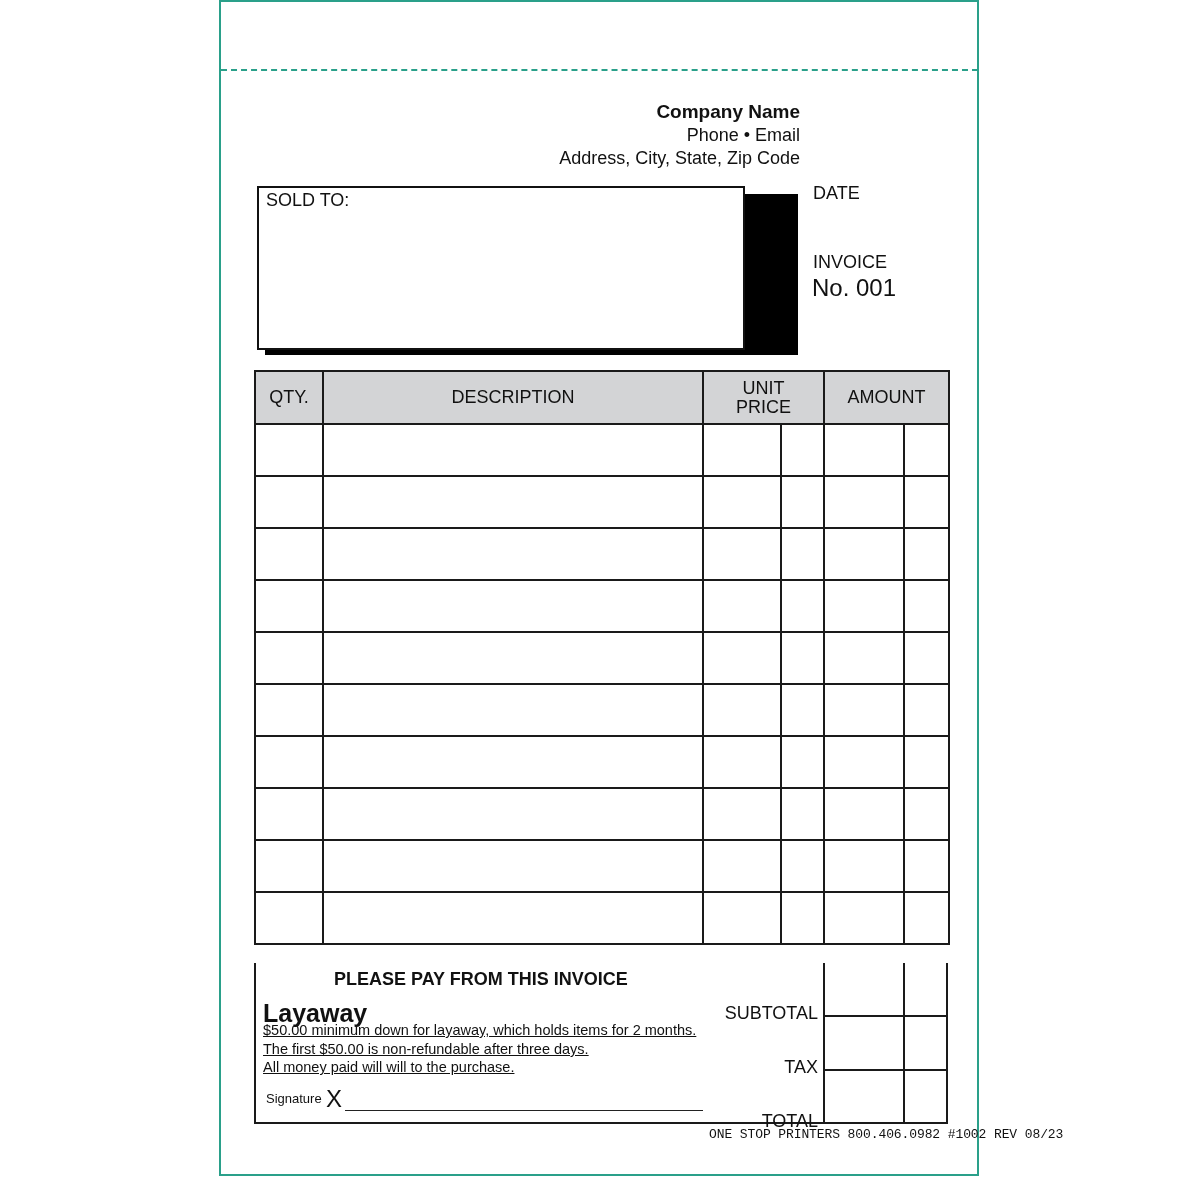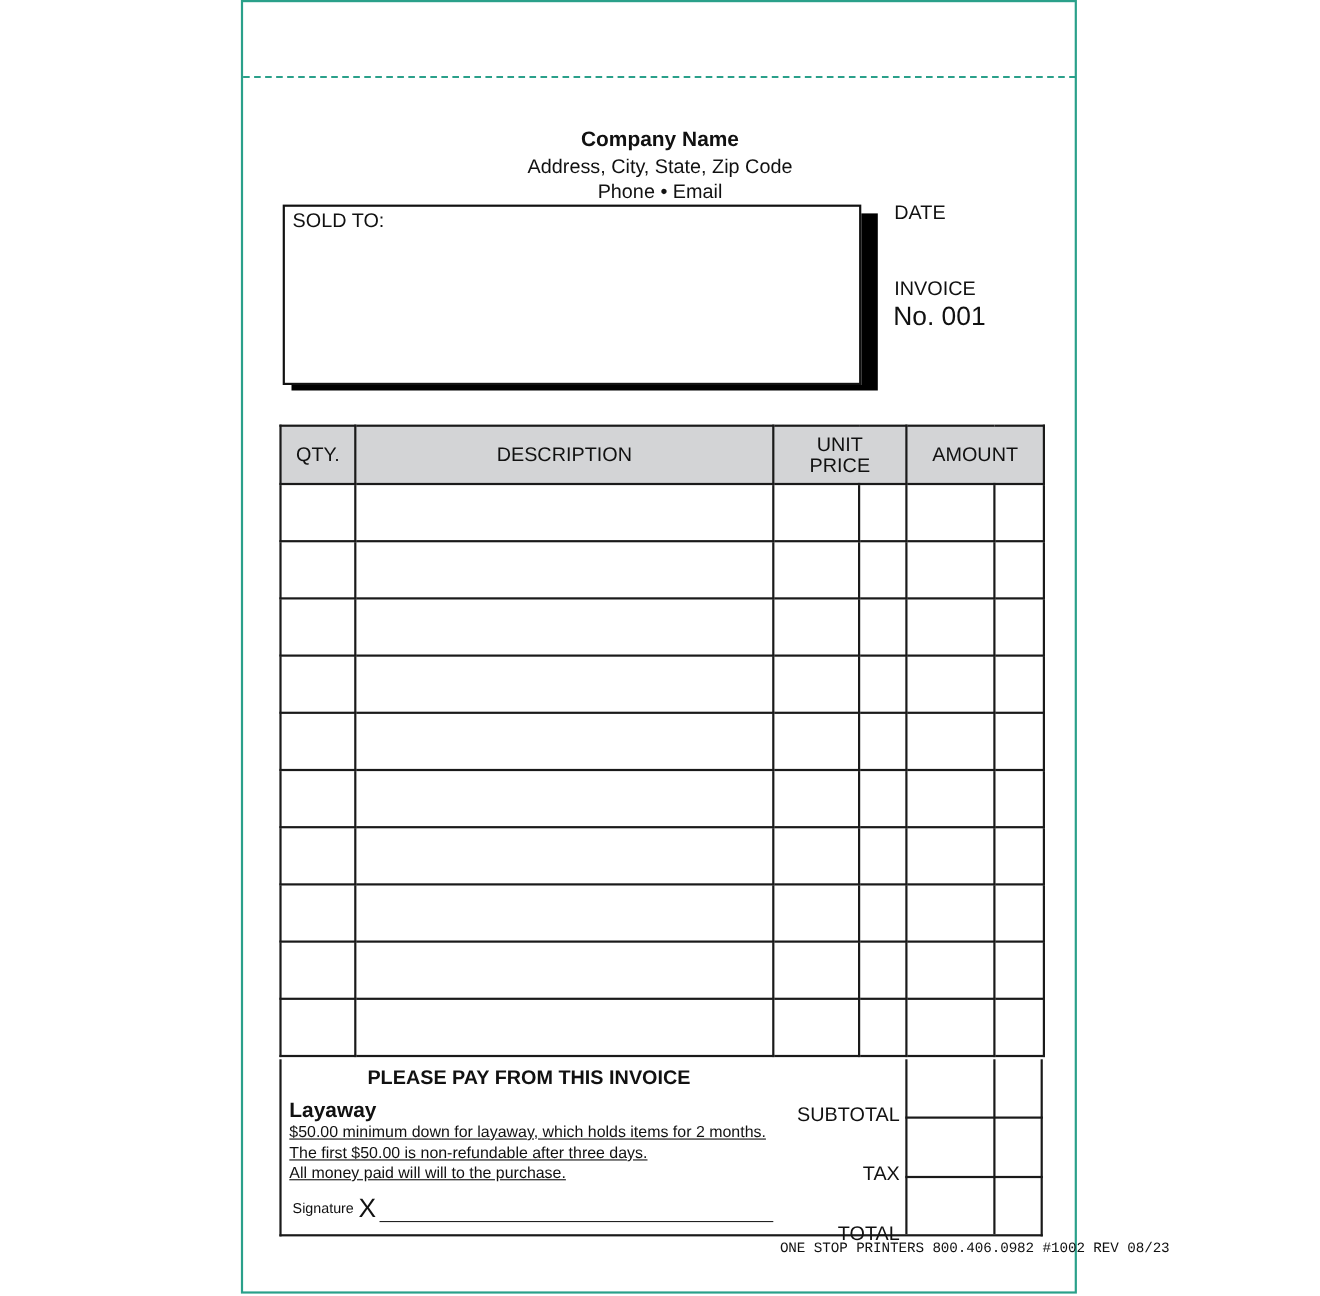--- a/index.html
+++ b/index.html
@@ -1,53 +1,53 @@
 <!DOCTYPE html>
 <html><head>
 <meta charset="utf-8">
 <style>
   html, body { margin:0; padding:0; background:#ffffff; }
   body { width:1200px; height:1178px; position:relative; font-family:"Liberation Sans", sans-serif; color:#111; overflow:hidden; }
   .sheet { position:absolute; left:219px; top:0; width:760px; height:1176px; border:2px solid #2aa08a; border-top:2px solid #2aa08a; box-sizing:border-box; }
   .perf { position:absolute; left:221px; top:69px; width:757px; height:0; border-top:2px dashed #2aa08a; }
-  .company { position:absolute; left:400px; width:400px; text-align:center; top:100px;margin-top:16px; }
+  .company { position:absolute; left:400px; width:400px; text-align:right; top:100px; }
   .company .name { font-weight:bold; font-size:19px; line-height:24px; }
   .company .line { font-size:18px; line-height:23px; }
   .soldto-shadow { position:absolute; left:265px; top:194px; width:533px; height:161px; background:#000; }
-  .soldto { position:absolute; left:257px; top:186px; width:526px; height:164px; border:2px solid #111; background:#fff; box-sizing:border-box; }
+  .soldto { position:absolute; left:257px; top:186px; width:488px; height:164px; border:2px solid #111; background:#fff; box-sizing:border-box; }
   .soldto .label { position:absolute; left:7px; top:2px; font-size:18px; }
   .date-label { position:absolute; left:813px; top:183px; font-size:18px; }
   .invoice-label { position:absolute; left:813px; top:252px; font-size:18px; }
   .invoice-no { position:absolute; left:812px; top:274px; font-size:24px; }
-  table.items { position:absolute; left:254px; top:386px; width:694px; border-collapse:collapse; table-layout:fixed; }
+  table.items { position:absolute; left:254px; top:370px; width:694px; border-collapse:collapse; table-layout:fixed; }
   table.items td, table.items th { border:2px solid #1a1a1a; padding:0; }
   table.items th { background:#d3d4d6; font-weight:normal; font-size:18px; height:51px; line-height:19px; }
   table.items td { height:50px; }
   .footer { position:absolute; left:254px; top:963px; width:694px; height:161px; border:2px solid #1a1a1a; border-top:none; box-sizing:border-box; }
   .pay { position:absolute; left:68px; top:6px; font-weight:bold; font-size:18px;margin-left:10px; }
-  .layaway-title { position:absolute; left:7px; top:36px; font-weight:bold; font-size:19px; }
+  .layaway-title { position:absolute; left:7px; top:36px; font-weight:bold; font-size:25px; }
   .layaway-line { position:absolute; left:7px; font-size:14.5px;text-decoration:underline; }
   .sig { position:absolute; left:10px; top:128px; font-size:13px; }
   .sig-x { position:absolute; left:70px; top:124px; font-size:24px; line-height:24px; }
   .sig-line { position:absolute; left:89px; top:147px; width:358px; border-top:1.5px solid #222; }
   .tot-label { position:absolute; right:128px; font-size:18px;margin-top:24px; }
   .tot-cell { position:absolute; border-left:2px solid #1a1a1a; box-sizing:border-box; }
   .tot-hr { position:absolute; left:567px; width:125px; border-top:2px solid #1a1a1a; }
   .printer { position:absolute; left:709px; top:1127px; font-size:13px; letter-spacing:-0.1px;font-family:Liberation Mono, monospace; }
 </style>
 </head>
 <body>
 
 <div class="sheet"></div>
 <div class="perf"></div>
 
 <div class="company">
   <div class="name">Company Name</div>
+  <div class="line">Phone • Email</div>
   <div class="line">Address, City, State, Zip Code</div>
-  <div class="line">Phone • Email</div>
 </div>
 
 <div class="soldto-shadow"></div>
 <div class="soldto">
   <span class="label">SOLD TO:</span>
 </div>
 
 <div class="date-label">DATE</div>
 <div class="invoice-label">INVOICE</div>
 <div class="invoice-no">No. 001</div>

